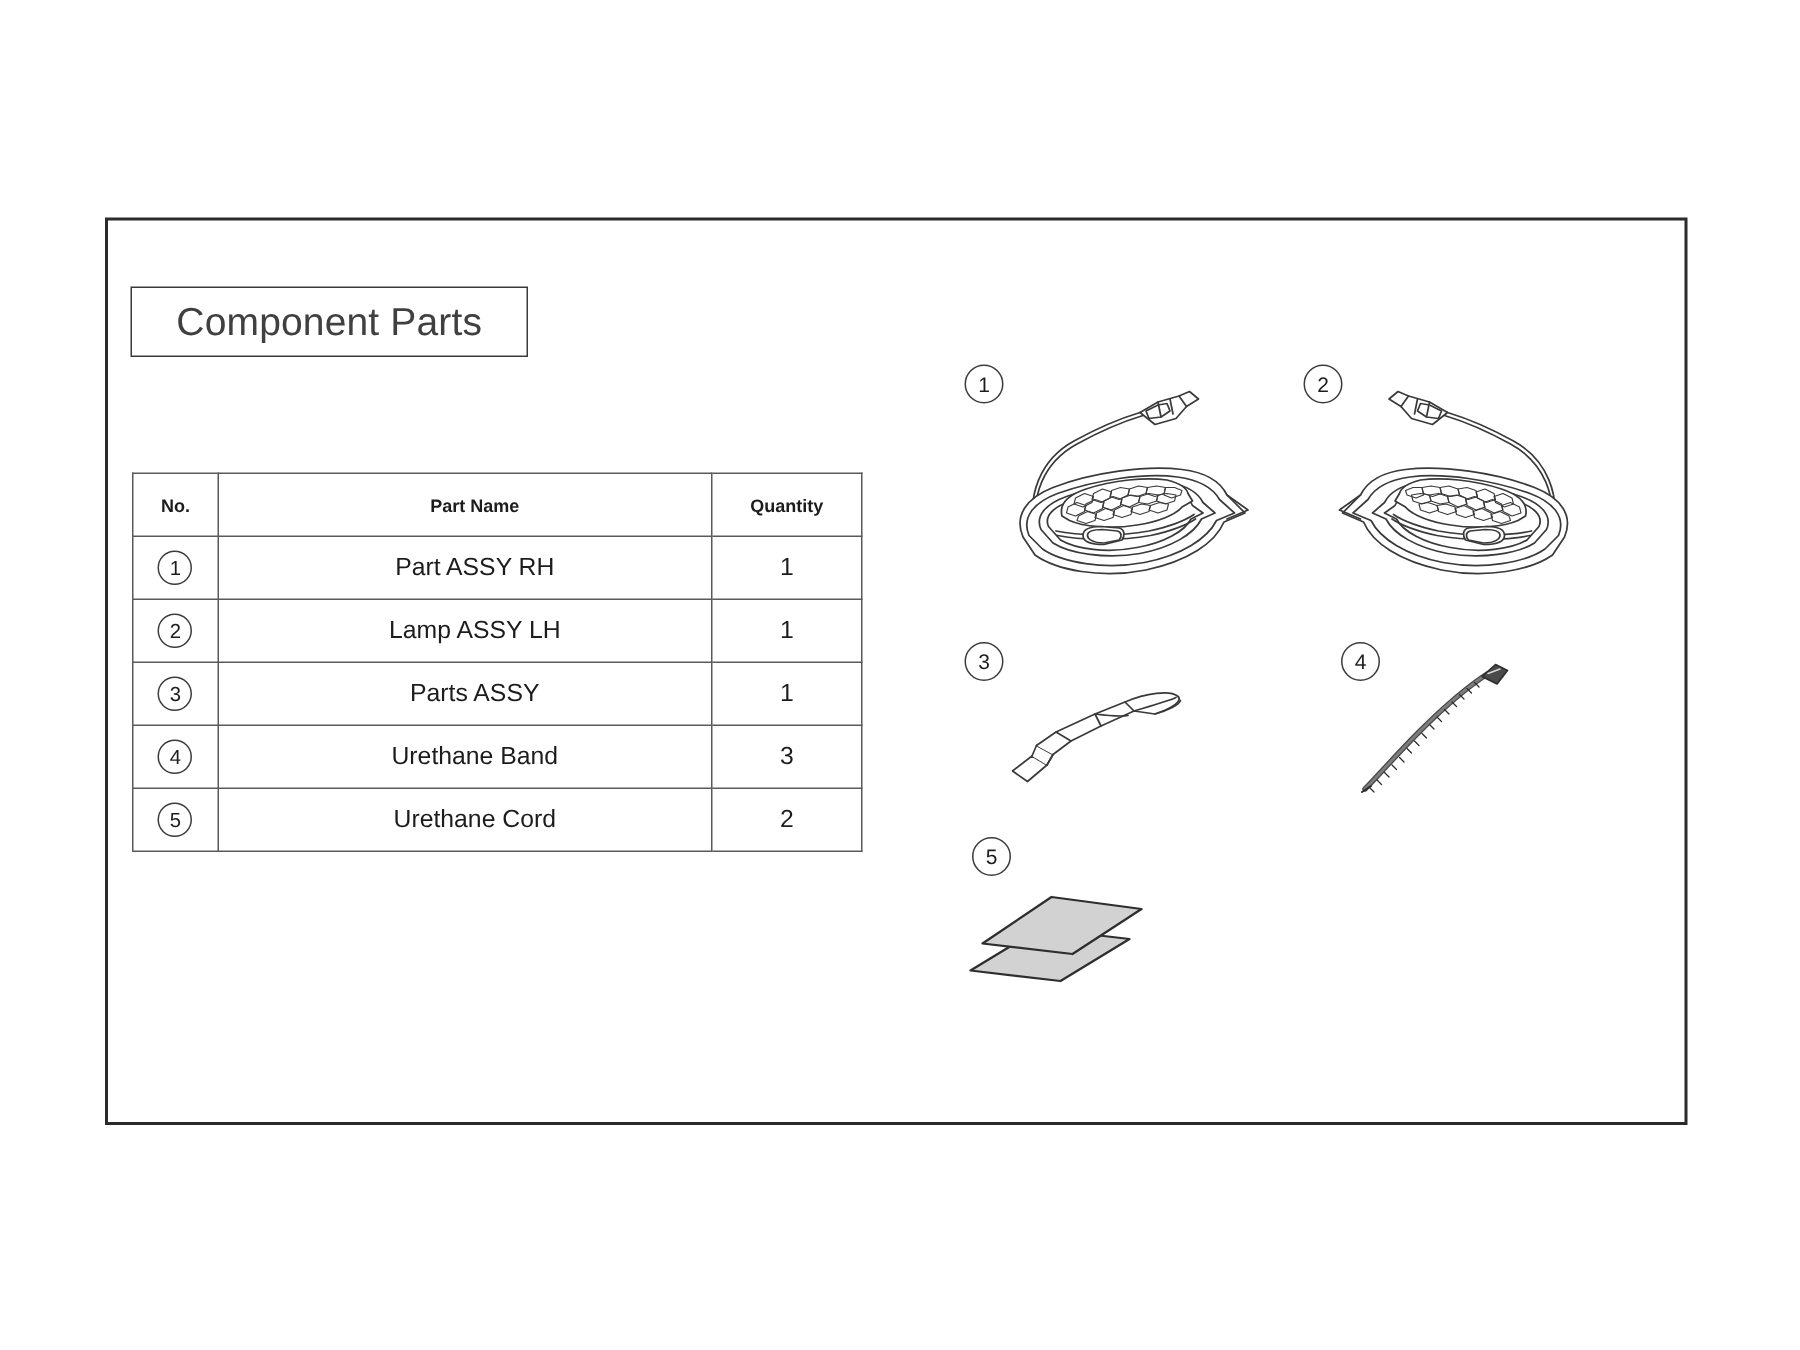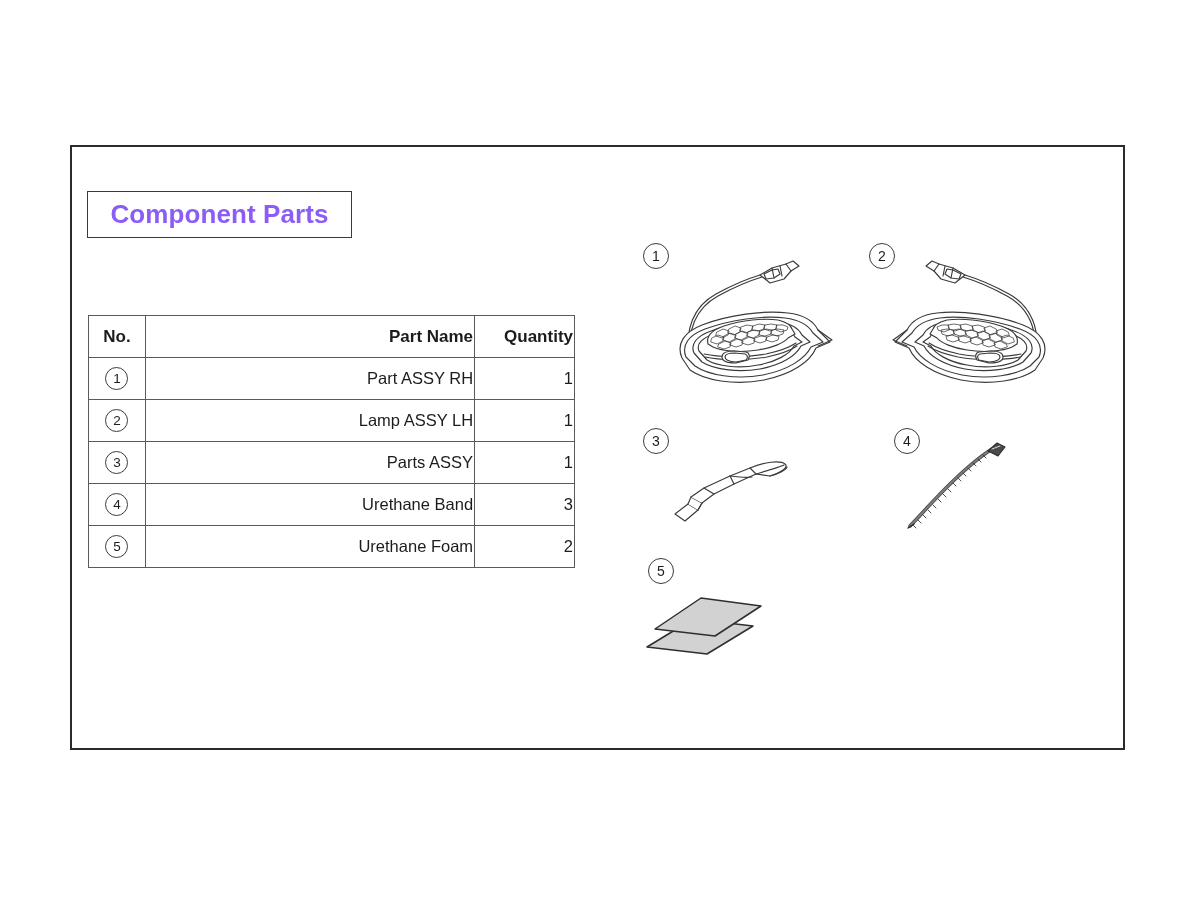--- a/index.html
+++ b/index.html
@@ -7,31 +7,31 @@
        font-family:"Liberation Sans",sans-serif;color:#231f20;}
 
   
   #page-frame{position:absolute;left:70px;top:145px;width:1055px;height:605px;
               border:2.5px solid #2b2b2b;box-sizing:border-box;background:#fff;}
 
   
   #title-box{position:absolute;left:87px;top:191px;width:265px;height:47px;
              border:1.6px solid #3a3a3a;box-sizing:border-box;background:#fff;
              display:flex;align-items:center;justify-content:center;}
-  #title-box .t{font-size:26px;font-weight:bold;letter-spacing:.1px;color:#8b5cf6;text-align:center;}
+  #title-box .t{font-size:26px;font-weight:normal;letter-spacing:.1px;color:#404040;text-align:center;}
 
   
   #parts-table{position:absolute;left:88px;top:315px;width:487px;
                border-collapse:collapse;background:#fff;}
   #parts-table td,#parts-table th{border:1.3px solid #5a5a5a;box-sizing:border-box;}
-  #parts-table thead th{height:42px;font-size:17px;font-weight:bold;color:#1c1c1c;}
+  #parts-table thead th{height:42px;font-size:12px;font-weight:bold;color:#1c1c1c;}
   #parts-table tbody td{height:42px;font-size:16.5px;font-weight:normal;color:#1c1c1c;}
   .col-no{width:57px;text-align:center;}
-  .col-name{width:330px;text-align:right;padding-left:14px;}
-  .col-qty{width:100px;text-align:right;}
+  .col-name{width:330px;text-align:center;padding-left:14px;}
+  .col-qty{width:100px;text-align:center;}
   .circ-num{display:inline-flex;align-items:center;justify-content:center;
             width:21px;height:21px;border:1.2px solid #3c3c3c;border-radius:50%;
             font-size:13.5px;line-height:1;color:#1c1c1c;}
 
   
   #illus{position:absolute;left:0;top:0;width:1200px;height:900px;
          pointer-events:none;}
   .callout{position:absolute;width:24px;height:24px;border:1.3px solid #3c3c3c;
            border-radius:50%;display:flex;align-items:center;justify-content:center;
            font-size:14px;color:#1c1c1c;background:#fff;}
@@ -80,21 +80,21 @@
       <td class="col-no">
         <span class="circ-num">4</span>
       </td>
       <td class="col-name">Urethane Band</td>
       <td class="col-qty">3</td>
     </tr>
     <tr>
       <td class="col-no">
         <span class="circ-num">5</span>
       </td>
-      <td class="col-name">Urethane Foam</td>
+      <td class="col-name">Urethane Cord</td>
       <td class="col-qty">2</td>
     </tr>
   </tbody>
 </table>
 
 <div id="illus">
 
   <div class="callout" style="left:643px;top:243px;">1</div>
   <div class="callout" style="left:869px;top:243px;">2</div>
   <div class="callout" style="left:643px;top:428px;">3</div>

